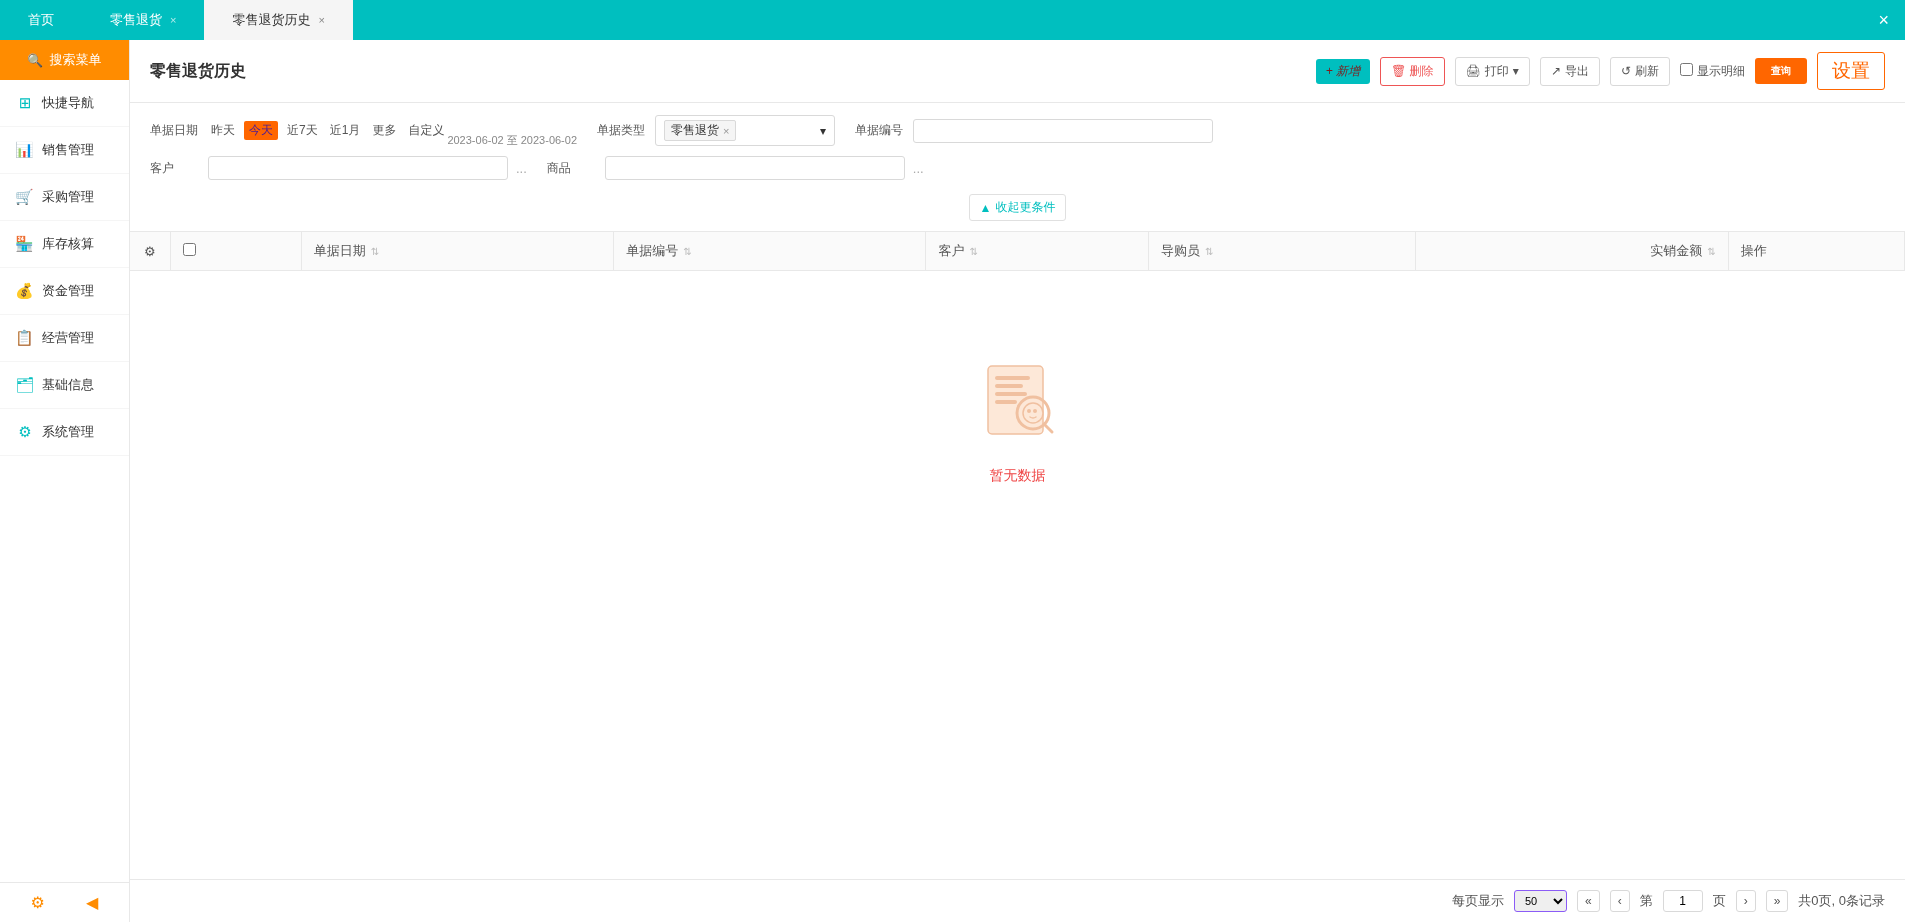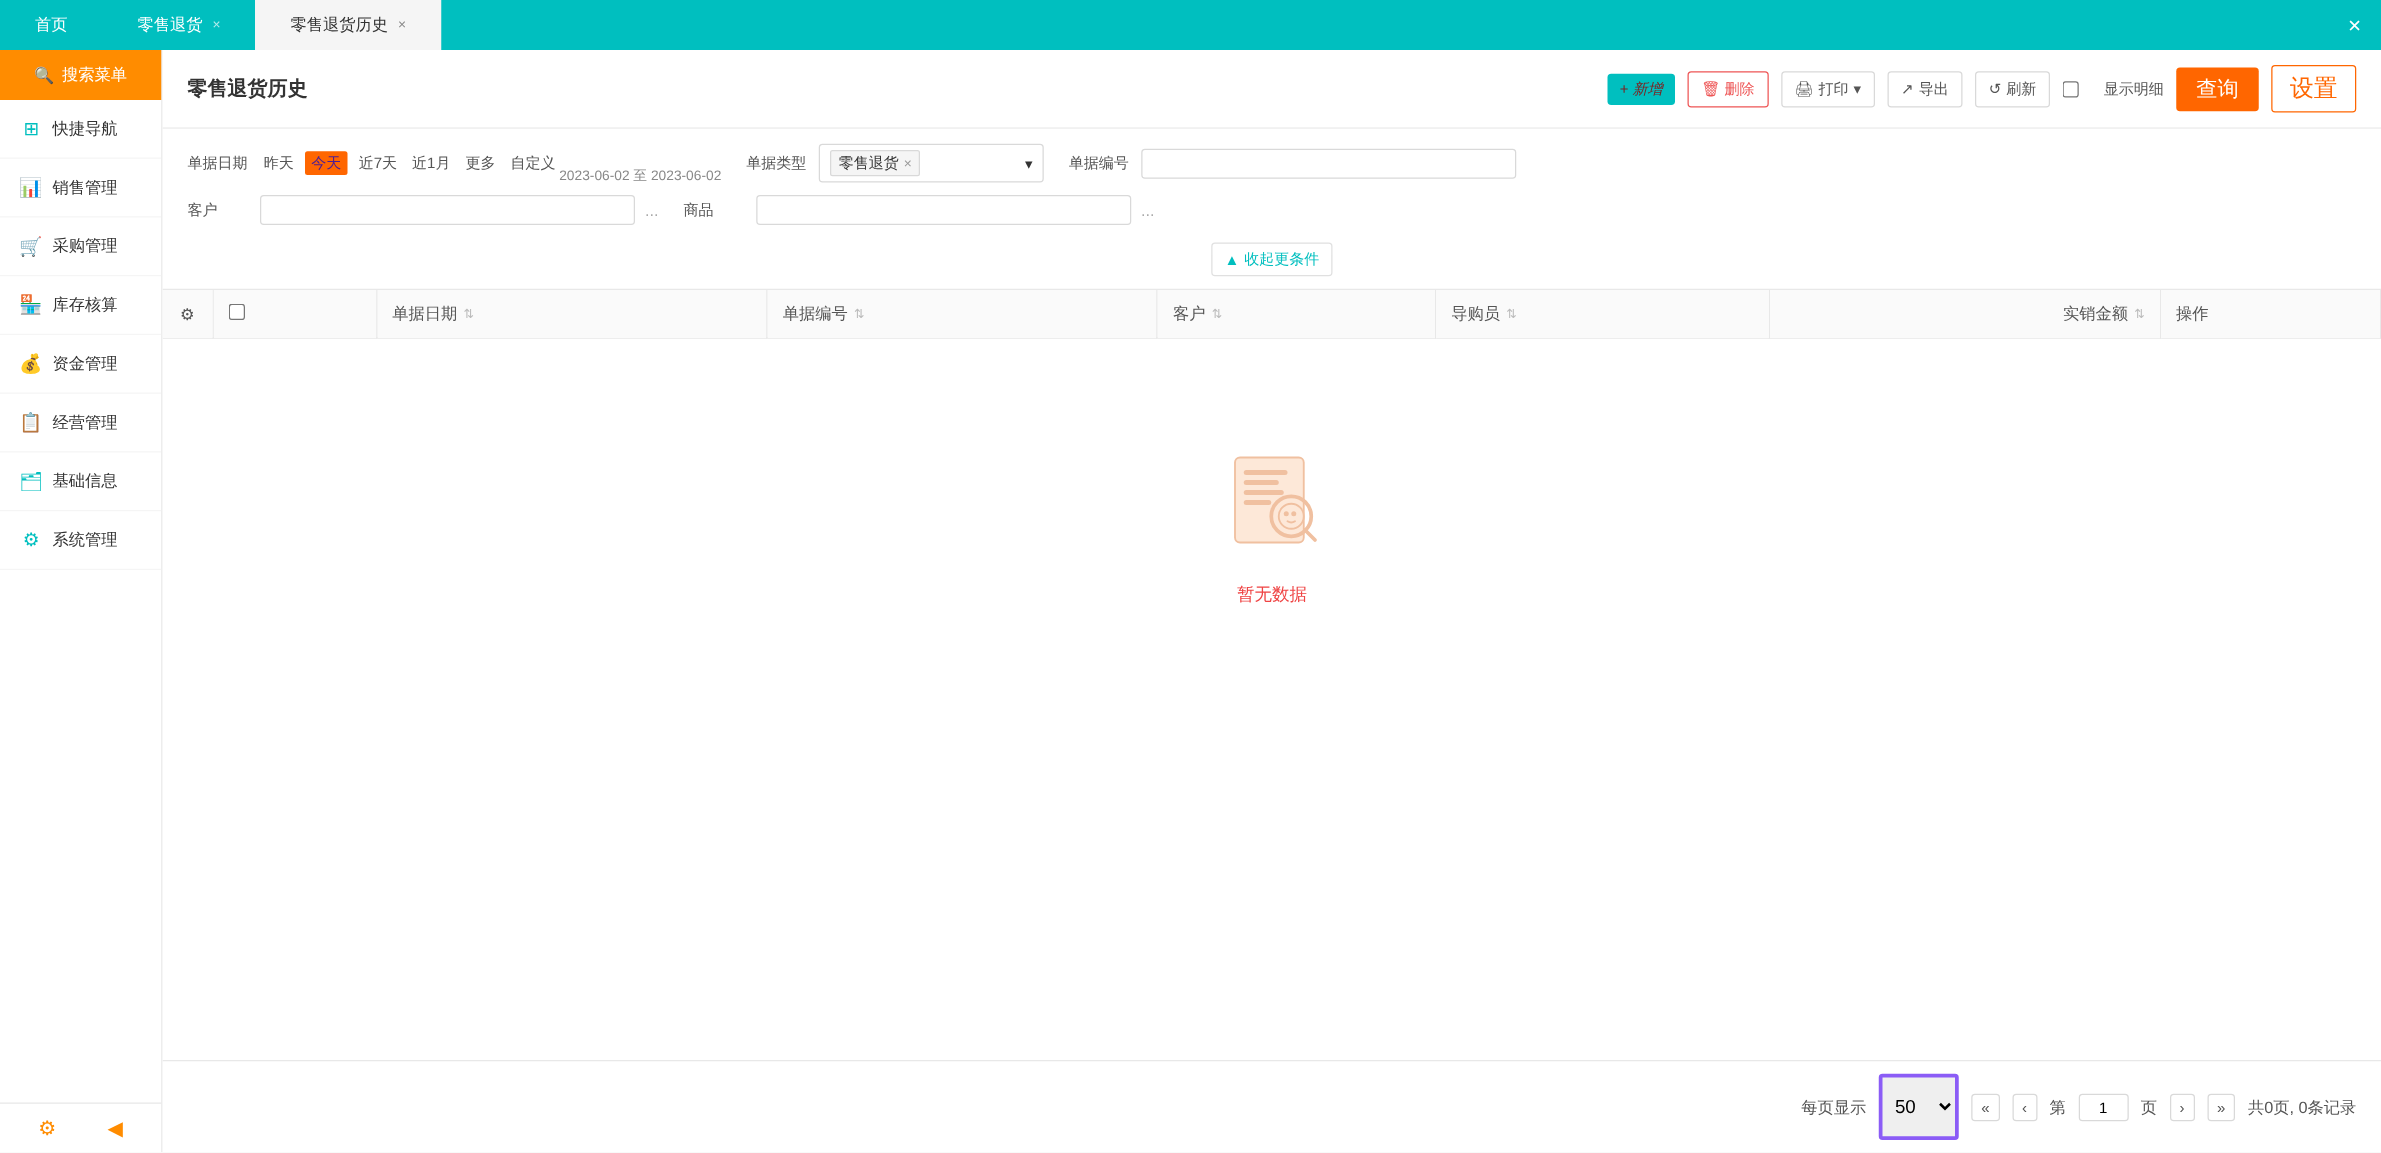--- a/index.html
+++ b/index.html
@@ -154,21 +154,22 @@
       font-size: 12px;
       color: #555;
     }
     .btn-query {
       background: #ff6600;
       color: #fff;
       border: none;
       padding: 6px 16px;
       border-radius: 3px;
       cursor: pointer;
-      font-size: 17px;
+      font-size: 10px;
+      font-weight: bold;
     }
     .btn-setting {
       background: #fff;
       color: #ff6600;
       border: 1px solid #ff6600;
       padding: 5px 14px;
       border-radius: 3px;
       cursor: pointer;
       font-size: 19px;
     }
@@ -179,21 +180,21 @@
       padding: 4px 10px;
       border-radius: 3px;
       cursor: pointer;
       font-size: 12px;
       display: flex; align-items: center; gap: 3px; font-style: italic;
     }
     .btn-delete {
       color: #e55; border: 1px solid #e55; background: #fff; padding: 5px 10px; border-radius: 3px; cursor: pointer; font-size: 12px; display: flex; align-items: center; gap: 3px;
     }
     .checkbox-label {
-      display: flex; align-items: center; gap: 20px; font-size: 12px; color: #555; cursor: pointer;
+      display: flex; align-items: flex-start; gap: 4px; font-size: 12px; color: #555; cursor: pointer;
     }
 
     
     .filter-area {
       background: #fff;
       padding: 10px 20px;
       border-bottom: 1px solid #e8e8e8;
       flex-shrink: 0;
     }
     .filter-row {
@@ -344,24 +345,24 @@
       padding: 10px 20px;
       display: flex;
       align-items: center;
       justify-content: flex-end;
       gap: 10px;
       flex-shrink: 0;
       font-size: 13px;
       color: #555;
     }
     .page-size-select {
-      border: 3px solid #8b5cf6;
-      padding: 14px 6px;
-      border-radius: 3px;
-      font-size: 15px;
+      border: 1px solid #8b5cf6;
+      padding: 3px 6px;
+      border-radius: 3px;
+      font-size: 11px;
       cursor: pointer;
     }
     .page-btn {
       border: 1px solid #d9d9d9;
       background: #fff;
       padding: 3px 7px;
       border-radius: 3px;
       cursor: pointer;
       color: #555;
       font-size: 12px;

